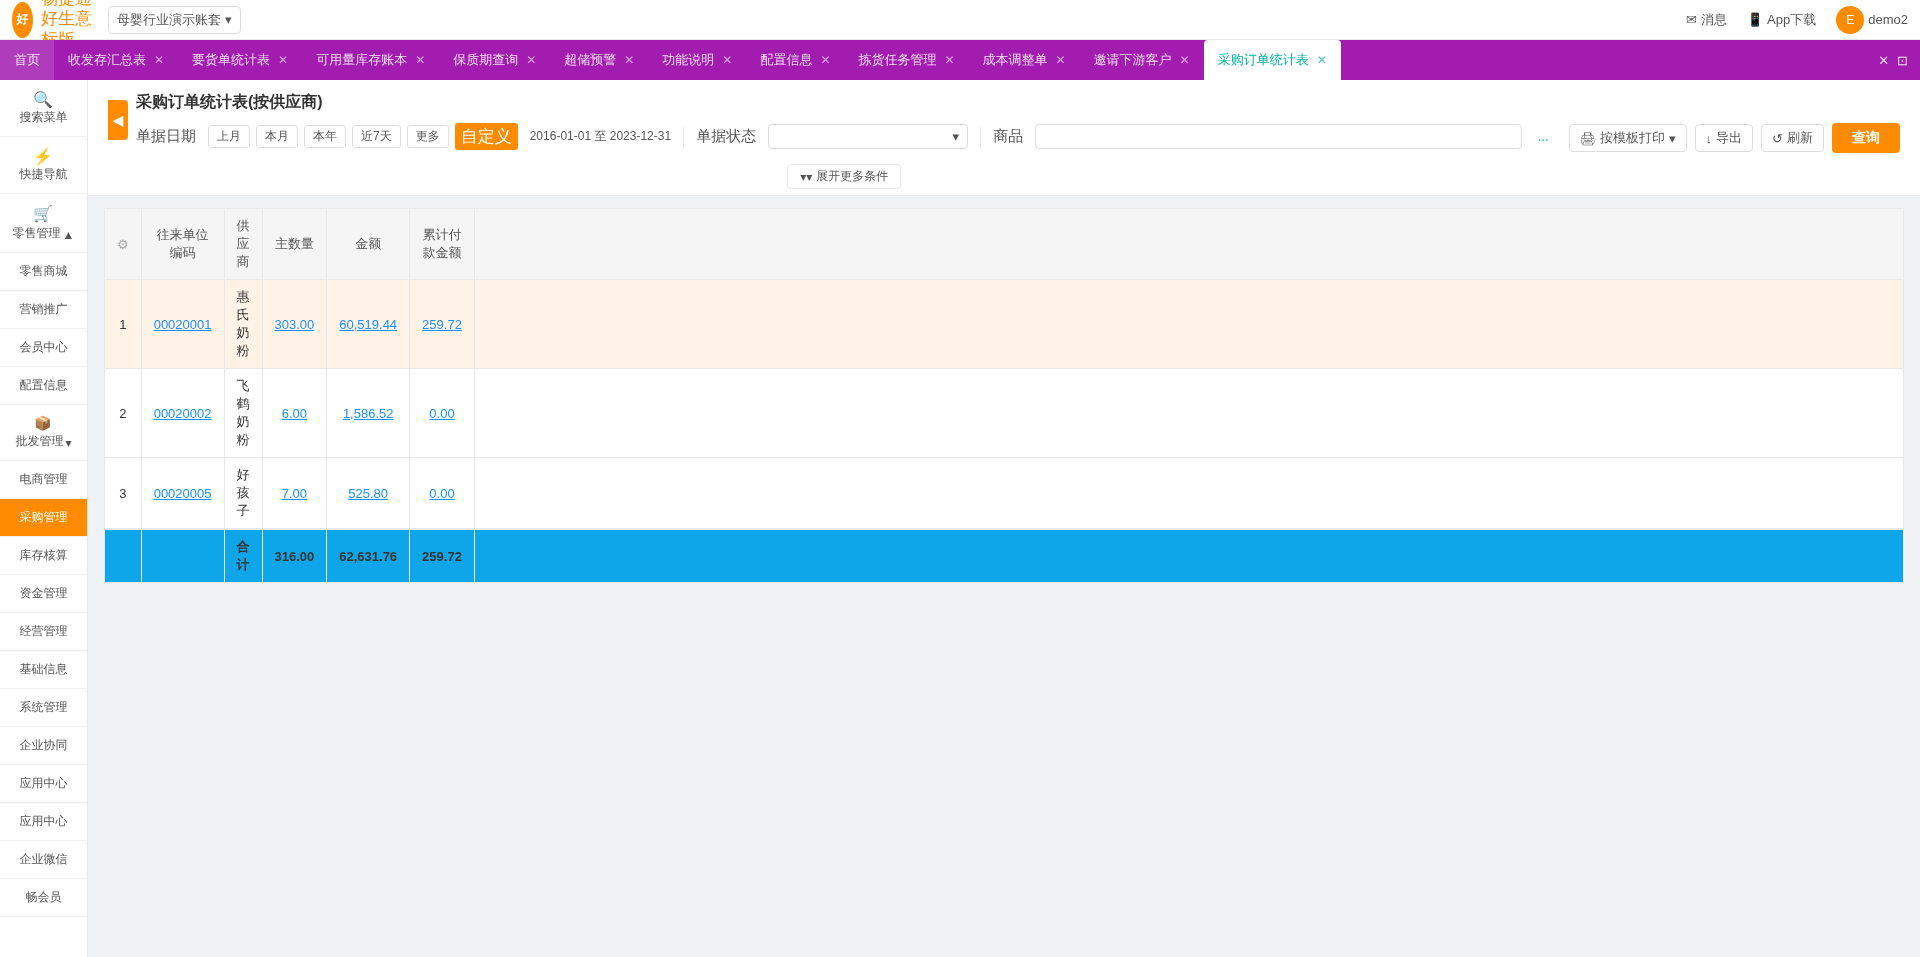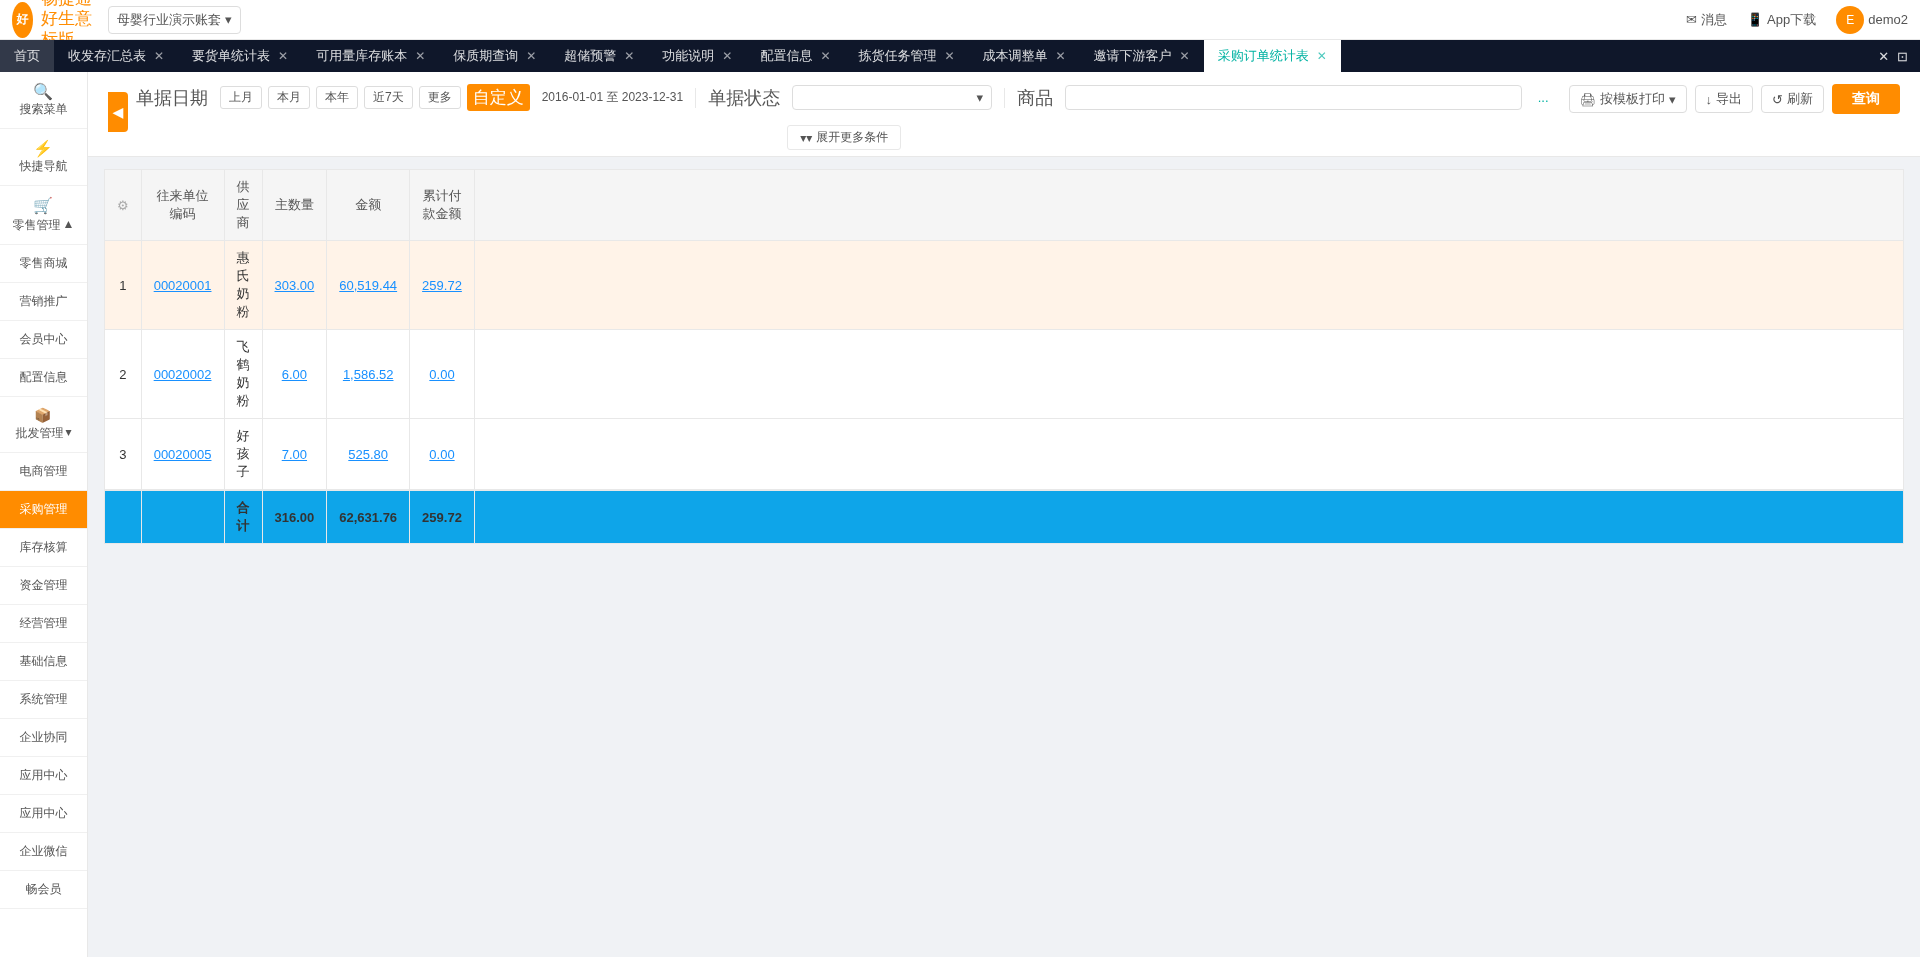--- a/index.html
+++ b/index.html
@@ -9,42 +9,42 @@
     .top-bar { height: 40px; background: #fff; display: flex; align-items: center; padding: 0 12px; border-bottom: 1px solid #e8e8e8; flex-shrink: 0; }
     .logo-area { display: flex; align-items: center; gap: 8px; width: 88px; flex-shrink: 0; }
     .logo-icon { width: 36px; height: 36px; background: #ff8c00; border-radius: 50%; display: flex; align-items: center; justify-content: center; color: white; font-size: 12px; font-weight: bold; }
     .logo-text { font-size: 17px; color: #ff8c00; line-height: 1.2; }
     .dropdown-selector { display: flex; align-items: center; gap: 4px; padding: 4px 8px; border: 1px solid #ddd; border-radius: 4px; cursor: pointer; font-size: 13px; color: #555; margin-left: 8px; }
     .top-right { margin-left: auto; display: flex; align-items: center; gap: 20px; }
     .top-right-item { display: flex; align-items: center; gap: 4px; cursor: pointer; color: #555; font-size: 13px; }
     .avatar { width: 28px; height: 28px; border-radius: 50%; background: #ff8c00; display: flex; align-items: center; justify-content: center; color: white; font-size: 12px; }
 
     
-    .nav-tabs { height: 32px; background: #0f172a; display: flex; align-items: center; flex-shrink: 0; overflow: hidden; }
+    .nav-tabs { height: 40px; background: #a21caf; display: flex; align-items: center; flex-shrink: 0; overflow: hidden; }
     .nav-tab { padding: 0 14px; height: 40px; display: flex; align-items: center; gap: 4px; cursor: pointer; color: rgba(255,255,255,0.85); font-size: 13px; white-space: nowrap; flex-shrink: 0; }
     .nav-tab.home { background: rgba(255,255,255,0.15); }
     .nav-tab.active { background: #fff; color: #00b2a2; border-radius: 4px 4px 0 0; }
     .nav-tab .close-btn { font-size: 12px; opacity: 0.7; margin-left: 4px; }
     .nav-tab-close-all { margin-left: auto; display: flex; align-items: center; gap: 8px; padding-right: 12px; color: rgba(255,255,255,0.85); }
 
     
     .main-layout { display: flex; flex: 1; overflow: hidden; }
 
     
     .sidebar { width: 88px; background: #fff; border-right: 1px solid #e8e8e8; display: flex; flex-direction: column; flex-shrink: 0; overflow-y: auto; }
     .sidebar-item { padding: 10px 0; text-align: center; cursor: pointer; color: #555; font-size: 12px; border-bottom: 1px solid #f0f0f0; }
     .sidebar-item.active { background: #ff8c00; color: #fff; }
-    .sidebar-item .sidebar-label { margin-top: 2px; display: flex; align-items: flex-start; justify-content: center; gap: 2px; }
+    .sidebar-item .sidebar-label { margin-top: 2px; display: flex; align-items: flex-end; justify-content: center; gap: 2px; }
 
     
     .content-area { flex: 1; display: flex; flex-direction: column; overflow: hidden; background: #f0f2f5; }
 
     
     .page-header { background: #fff; padding: 12px 20px 0 20px; border-bottom: 1px solid #e8e8e8; flex-shrink: 0; }
-    .filter-label { color: #555; font-size: 18px; white-space: nowrap; }
+    .filter-label { color: #555; font-size: 15px; white-space: nowrap; }
     .date-shortcuts { display: flex; gap: 6px; align-items: center; }
     .date-btn { padding: 2px 8px; border: 1px solid #ddd; border-radius: 3px; cursor: pointer; font-size: 12px; color: #555; background: #fff; }
     .custom-tag { background: #ff8c00; color: white; padding: 2px 6px; border-radius: 3px; font-size: 17px; }
     .date-range { font-size: 12px; color: #555; }
     .filter-divider { width: 1px; height: 20px; background: #e8e8e8; }
     .select-box { border: 1px solid #ddd; border-radius: 4px; padding: 4px 8px; font-size: 13px; color: #555; background: #fff; display: flex; align-items: center; gap: 4px; cursor: pointer; min-width: 200px; }
     .goods-input { display: flex; align-items: center; border: 1px solid #ddd; border-radius: 4px; padding: 4px 8px; background: #fff; flex: 1; }
     .goods-input input { border: none; outline: none; font-size: 13px; color: #555; width: 100%; }
     .more-btn { color: #00b2a2; cursor: pointer; font-size: 13px; padding: 2px 4px; }
     .btn-query { background: #ff8c00; color: white; border: none; padding: 6px 20px; border-radius: 4px; cursor: pointer; font-size: 14px; font-weight: bold; }
@@ -233,20 +233,21 @@
 
   <div class="content-area">
 
     <div class="page-header">
       <div style="display:flex; align-items:flex-start; gap:0;">
 
         <div style="display:flex; flex-direction:column; justify-content:center; margin-right:8px; margin-top:8px;">
           <div class="collapse-icon">◀</div>
         </div>
         <div style="flex:1;">
+          <div style="font-size:16px; font-weight:bold; color:#333; margin-bottom:10px;">采购订单统计表(按供应商)</div>
 
           <div style="display:flex; justify-content:space-between; align-items:flex-start;">
             <div style="flex:1; display:flex; flex-direction:column; gap:8px;">
 
               <div class="filter-grid-row">
                 <span class="filter-label">单据日期</span>
                 <div class="date-shortcuts">
                   <button class="date-btn">上月</button>
                   <button class="date-btn">本月</button>
                   <button class="date-btn">本年</button>

